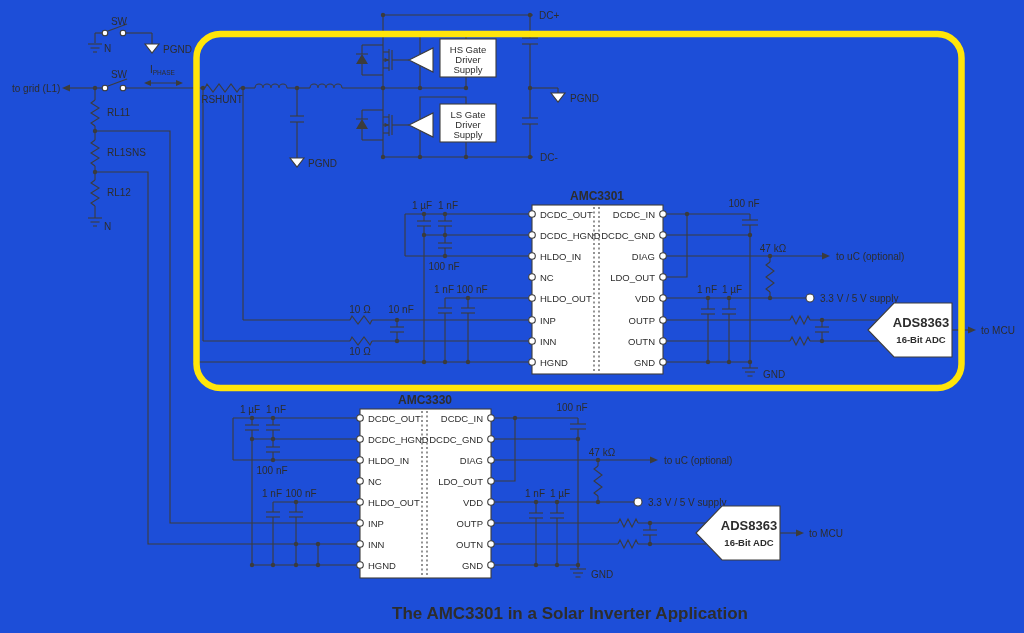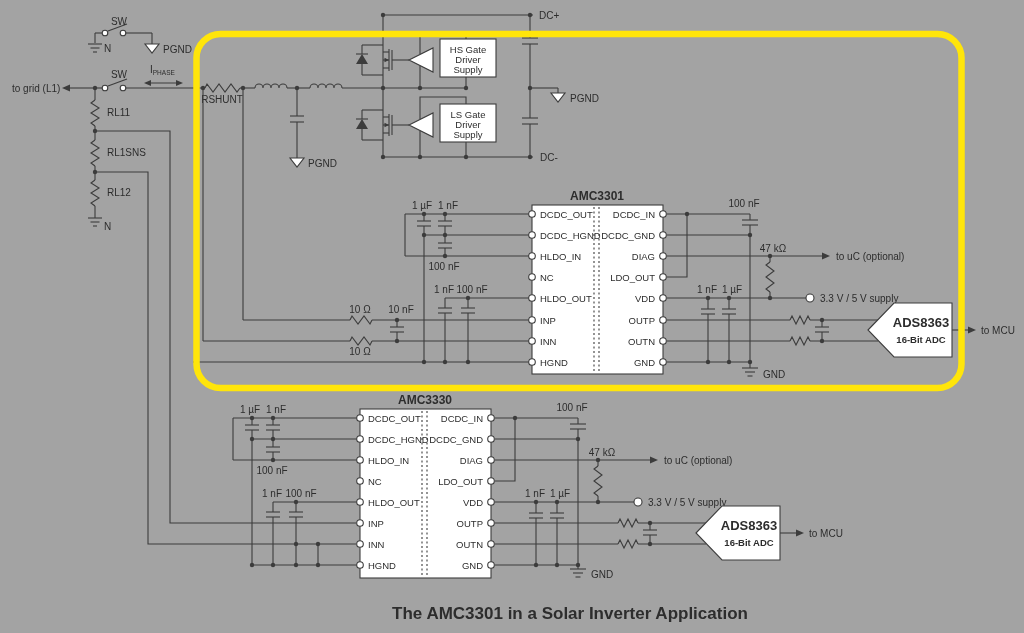--- a/index.html
+++ b/index.html
@@ -1,16 +1,16 @@
 <!DOCTYPE html>
 <html><head>
 <meta charset="utf-8">
 <style>
   html,body{margin:0;padding:0;background:#fff;}
-  .page{position:relative;width:1024px;height:633px;background:#a3a3a3;overflow:hidden;
+  .page{position:relative;width:1024px;height:633px;background:#1d4ed8;overflow:hidden;
         font-family:"Liberation Sans",sans-serif;}
   svg{display:block;}
   .w{stroke:#3c3c3c;stroke-width:1.1;fill:none;}
   .white{fill:#ffffff;}
   .dot{fill:#3c3c3c;stroke:none;}
   .arrow{fill:#3c3c3c;stroke:none;}
   text{fill:#2d2d2d;stroke:none;font-family:"Liberation Sans",sans-serif;font-size:10px;}
   .t95{font-size:9.5px;}
   .sub{font-size:6.5px;}
   .ictitle{font-size:12px;font-weight:bold;}

